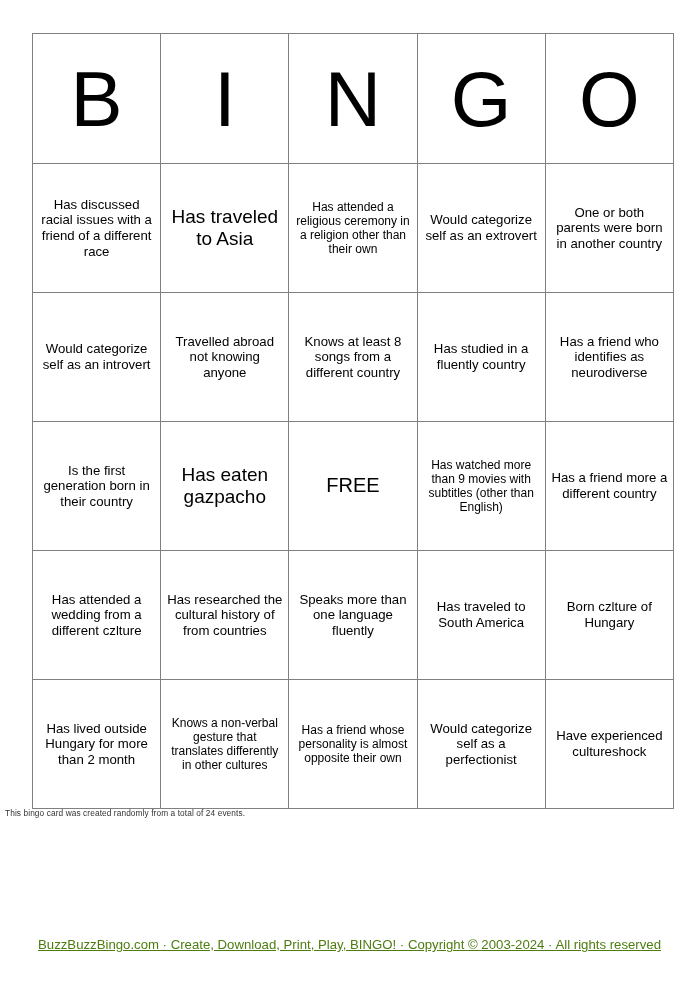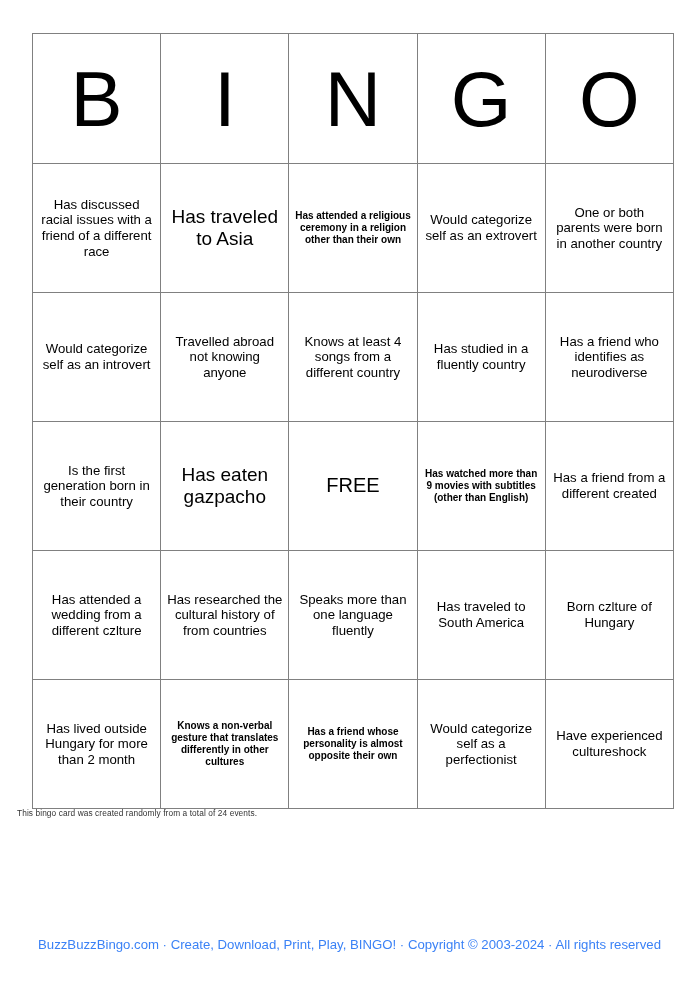--- a/index.html
+++ b/index.html
@@ -63,50 +63,51 @@
   }
   .cell-text {
     display: block;
     padding: 0 5px;
     line-height: 1.18;
     color: #000000;
     word-wrap: break-word;
   }
   .cell-text.size-lg { font-size: 19px; }
   .cell-text.size-md { font-size: 13.2px; }
-  .cell-text.size-sm { font-size: 10px; font-weight: bold; }
+  .cell-text.size-sm { font-size: 12px; }
   .cell-text.size-free { font-size: 20px; }
 
   
   #footnote {
     position: absolute;
-    left: 17px;
+    left: 5px;
     top: 808px;
     font-size: 8.3px;
     color: #333333;
     letter-spacing: 0.1px;
   }
 
   
   #footer-bar {
     position: absolute;
     left: 0;
     top: 900px;
     width: 699px;
     height: 89px;
     background: #ffffff;
     display: flex;
     align-items: center;
     justify-content: center;
   }
   #footer-text {
     font-size: 13.2px;
-    color: #3b82f6;
+    color: #4d7c0f;
     text-align: center;
     white-space: nowrap;
+    text-decoration: underline;
   }
 </style>
 </head>
 <body>
 
 <div id="card-area">
 
   <table class="bingo-grid">
     <tbody>
       <tr class="header-row">
@@ -146,21 +147,21 @@
       </tr>
 
       <tr class="cell-row">
         <td>
             <span class="cell-text size-md">Would categorize self as an introvert</span>
           </td>
         <td>
             <span class="cell-text size-md">Travelled abroad not knowing anyone</span>
           </td>
         <td>
-            <span class="cell-text size-md">Knows at least 4 songs from a different country</span>
+            <span class="cell-text size-md">Knows at least 8 songs from a different country</span>
           </td>
         <td>
             <span class="cell-text size-md">Has studied in a fluently country</span>
           </td>
         <td>
             <span class="cell-text size-md">Has a friend who identifies as neurodiverse</span>
           </td>
       </tr>
 
       <tr class="cell-row">
@@ -170,21 +171,21 @@
         <td>
             <span class="cell-text size-lg">Has eaten gazpacho</span>
           </td>
         <td>
             <span class="cell-text size-free">FREE</span>
           </td>
         <td>
             <span class="cell-text size-sm">Has watched more than 9 movies with subtitles (other than English)</span>
           </td>
         <td>
-            <span class="cell-text size-md">Has a friend from a different created</span>
+            <span class="cell-text size-md">Has a friend more a different country</span>
           </td>
       </tr>
 
       <tr class="cell-row">
         <td>
             <span class="cell-text size-md">Has attended a wedding from a different czlture</span>
           </td>
         <td>
             <span class="cell-text size-md">Has researched the cultural history of from countries</span>
           </td>

